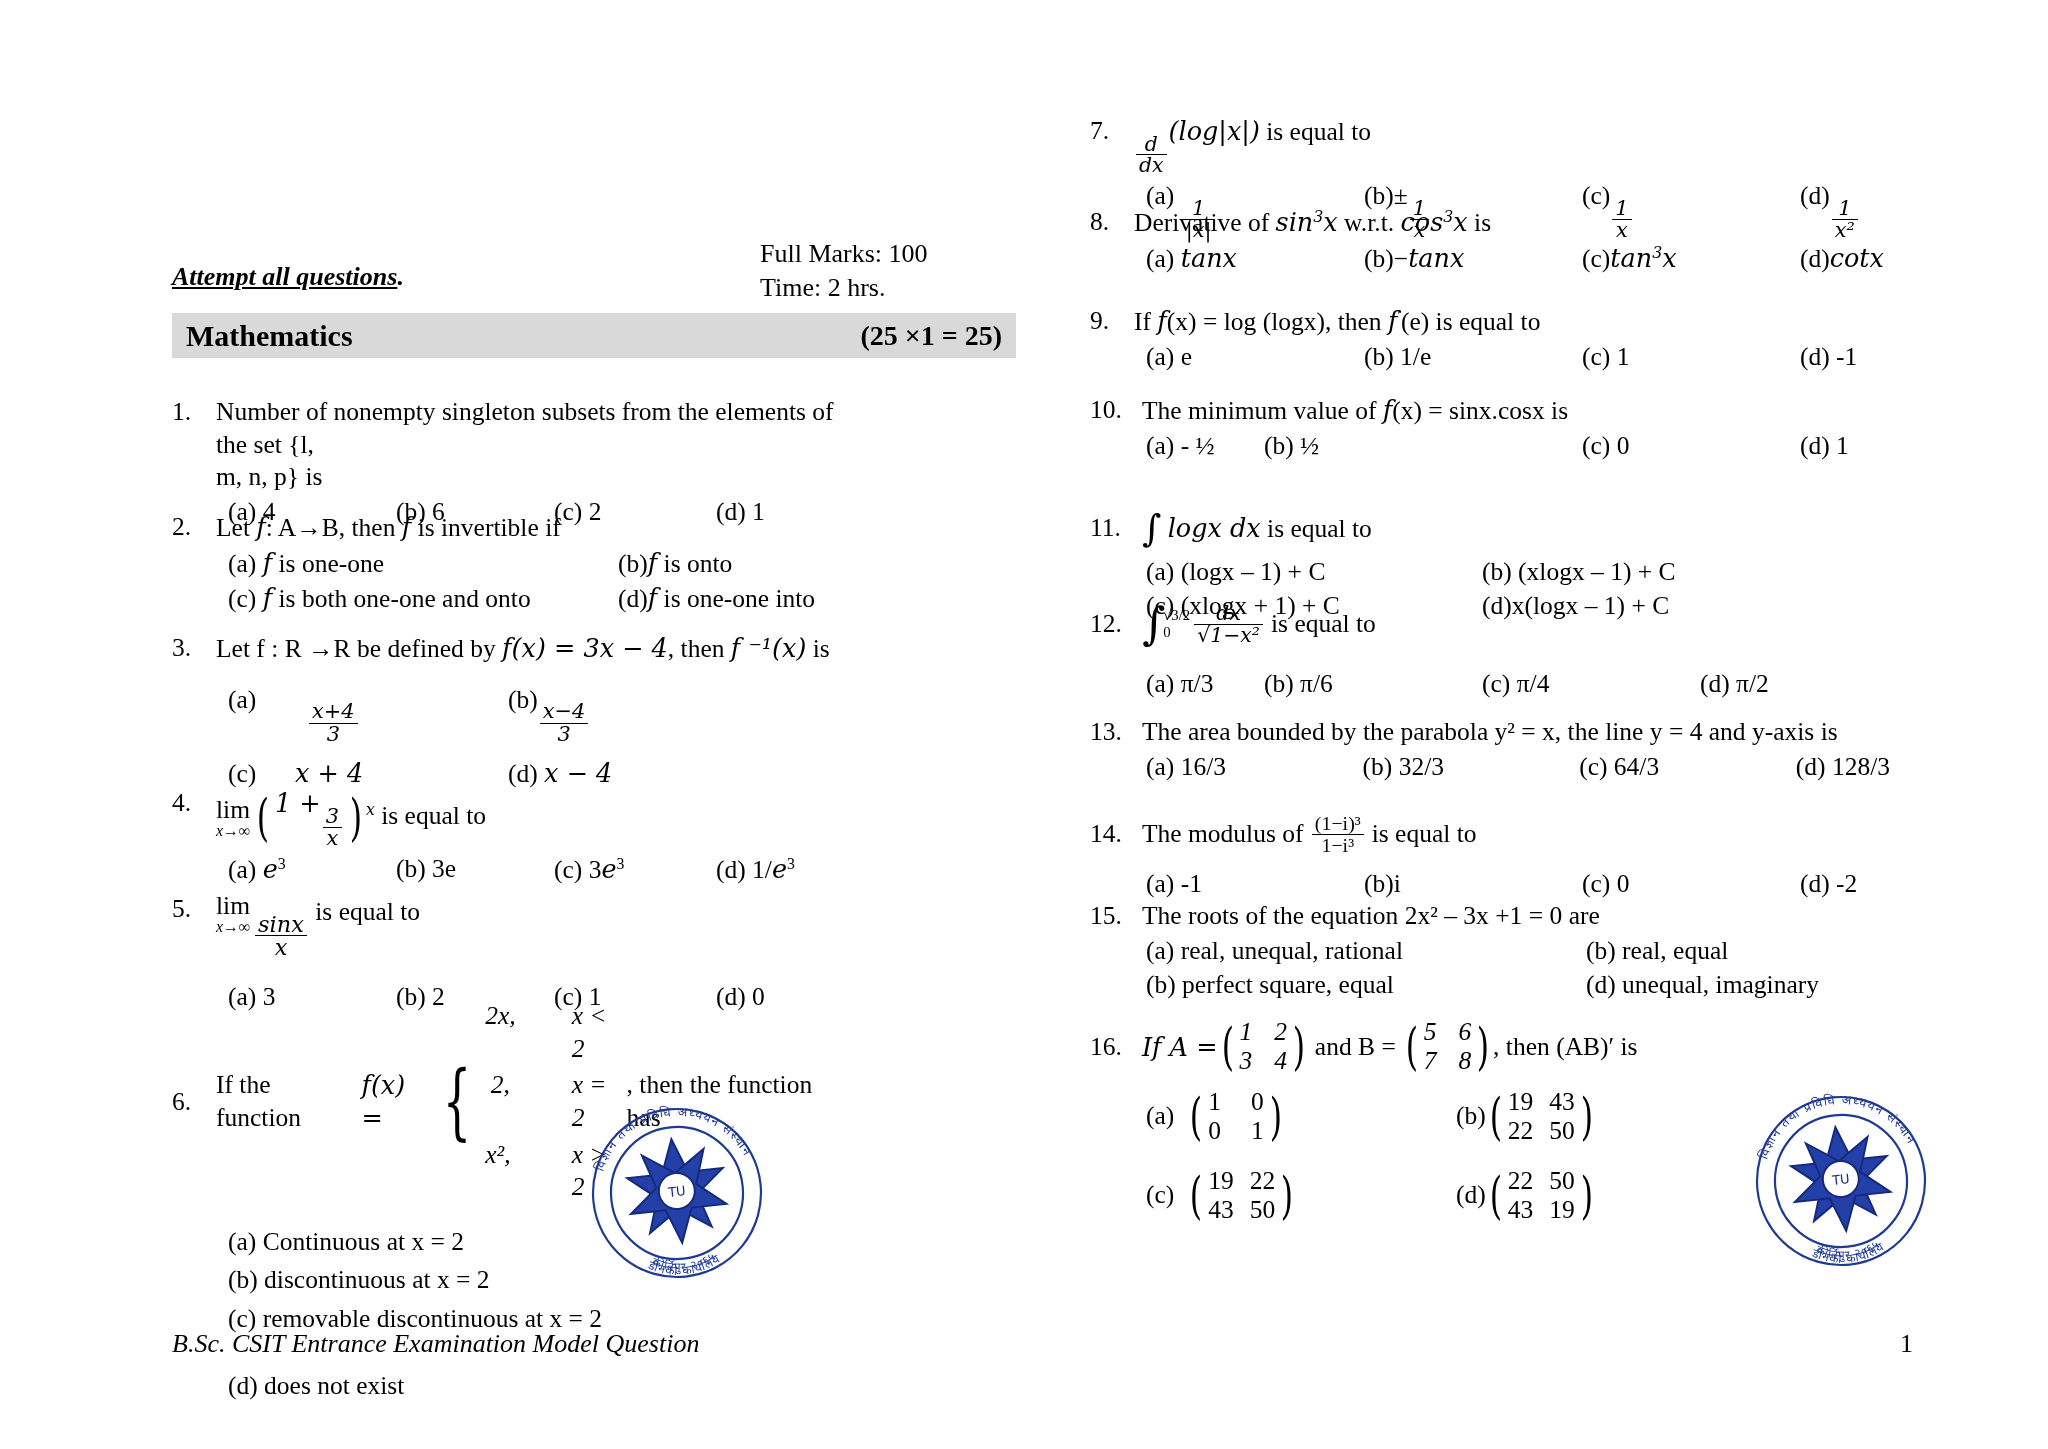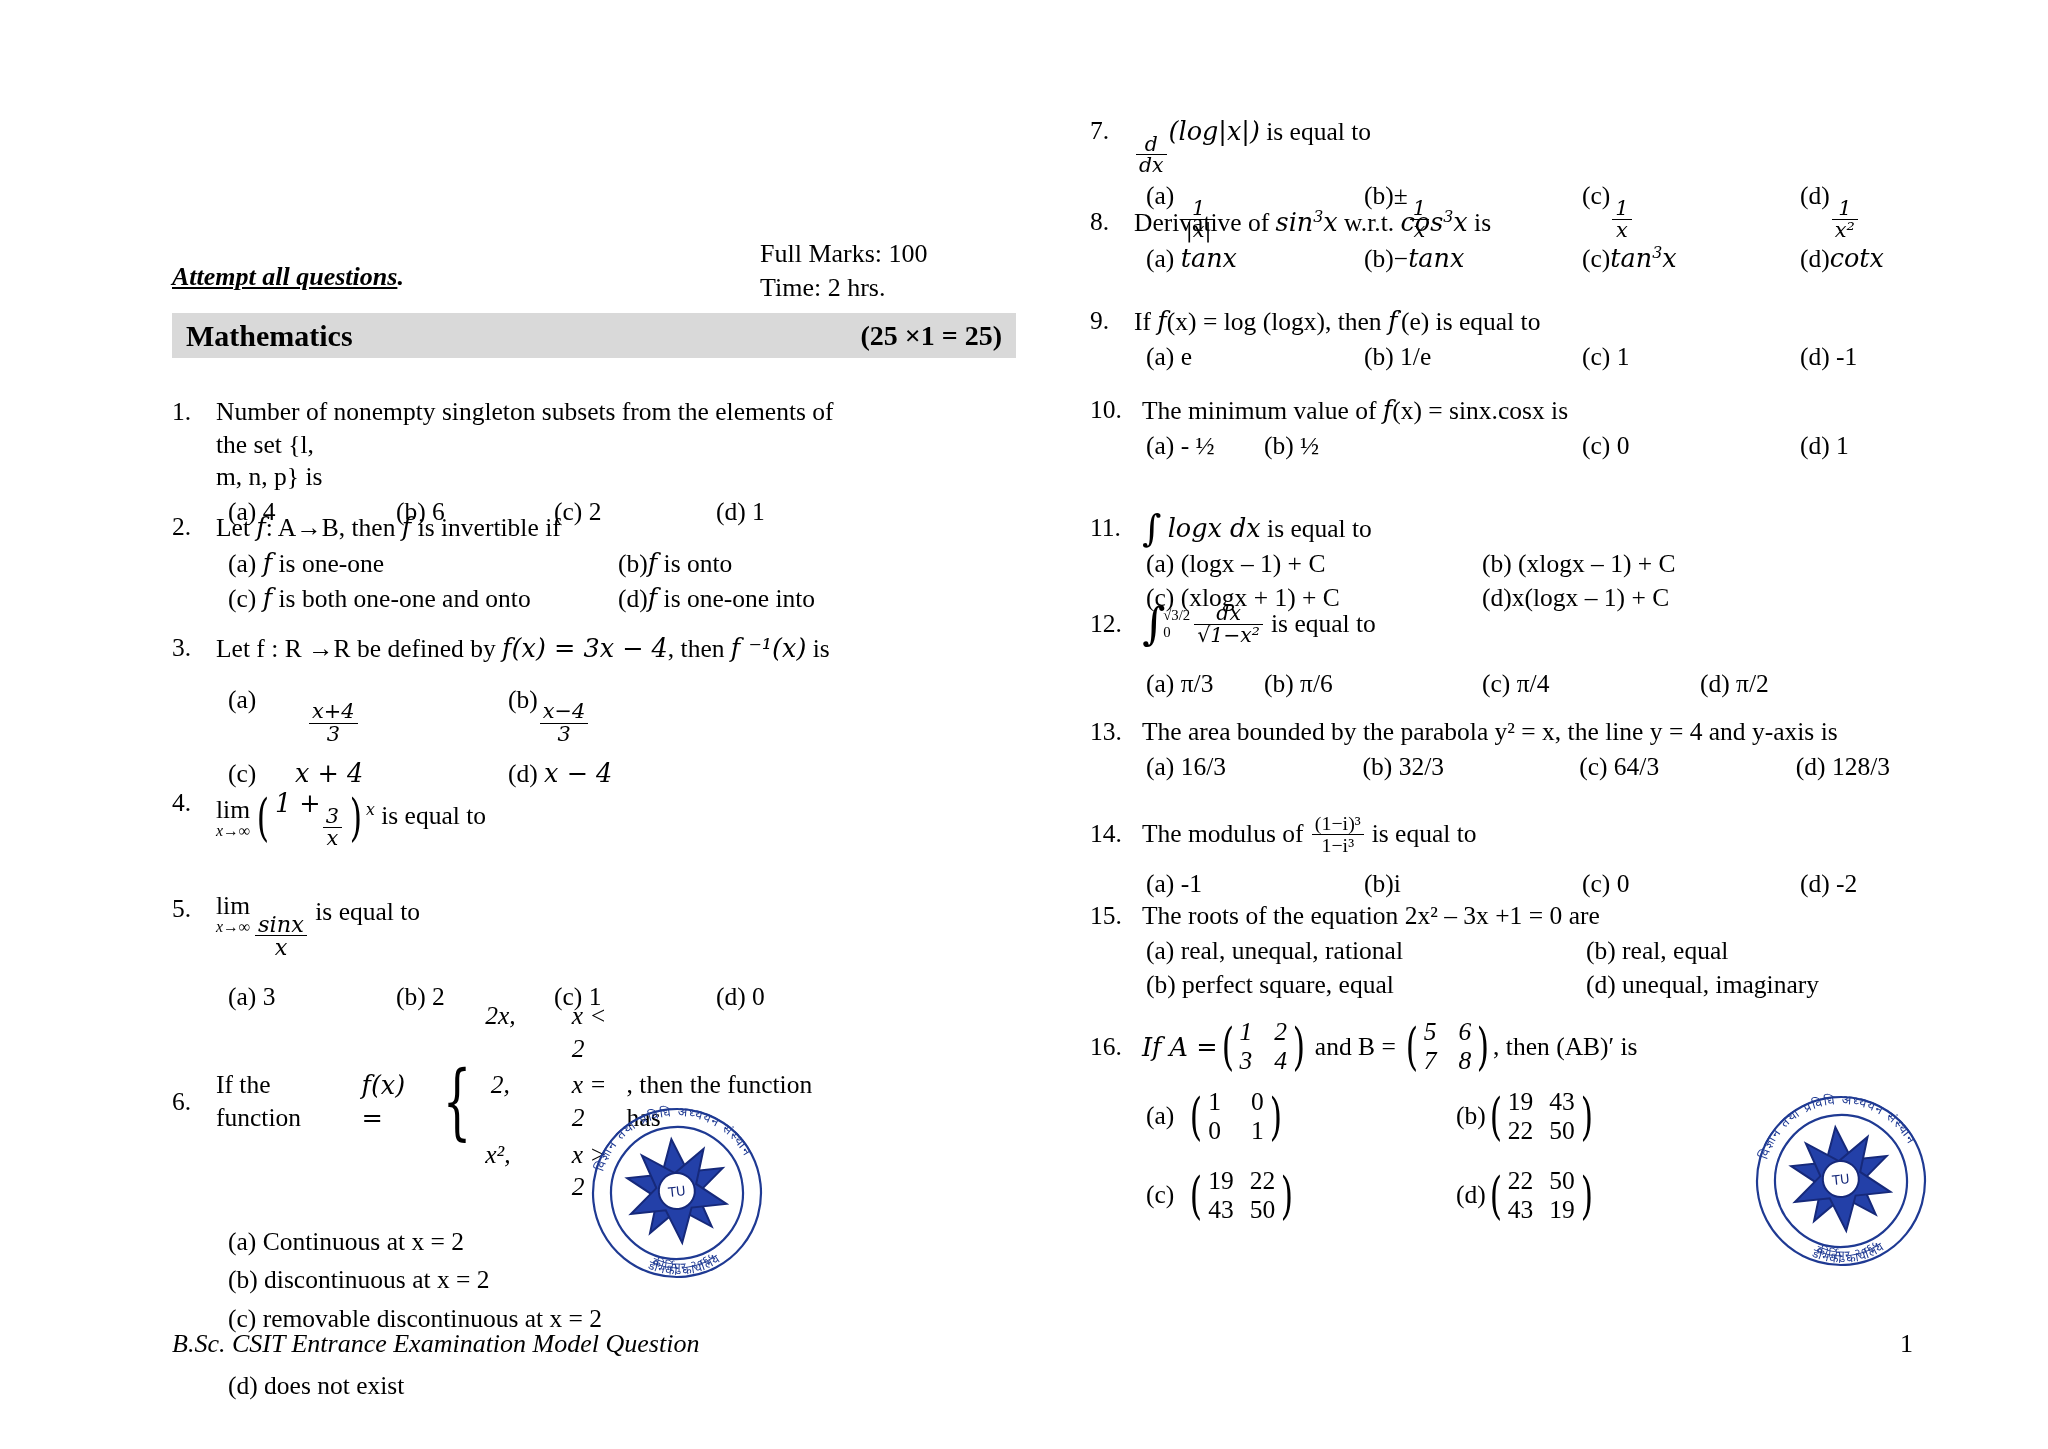--- a/index.html
+++ b/index.html
@@ -345,20 +345,33 @@
               <span class="mi" style="padding:0 2px">
             <span>1 +</span><span class="frac">
               <span class="num">3</span>
               <span class="den">x</span>
             </span></span>
               <span class="pr">)</span>
             </span><sup class="mi">x</sup>
           <span>is equal to</span>
         </span>
       </div>
+      <div class="opts indent" style="margin-top:4px">
+        <span class="opt" style="width:168px">
+          <span>(a)</span>
+          <span class="mi">e</span><sup>3</sup>
+        </span>
+        <span class="opt" style="width:158px">(b) 3e</span>
+        <span class="opt" style="width:162px">
+          <span>(c) 3</span><span class="mi">e</span><sup>3</sup>
+        </span>
+        <span class="opt">
+          <span>(d) 1/</span><span class="mi">e</span><sup>3</sup>
+        </span>
+      </div>
     </div>
 
     <div class="q" style="top:893px">
       <div class="q-row">
         <span class="q-num">5.</span>
         <span class="q-body">
           <span class="lim">
             <span class="main">lim</span>
             <span class="und">x→∞</span>
           </span><span class="frac mi" style="font-size:.88em">
@@ -508,21 +521,21 @@
 
     <div class="q" style="top:512px">
       <div class="q-row">
         <span class="q-num wide">11.</span>
         <span class="q-body">
           <span class="radical" style="font-size:1.45em;font-style:italic;line-height:.8;vertical-align:-.12em;">∫</span>
           <span class="mi">logx dx</span>
           <span>is equal to</span>
         </span>
       </div>
-      <div class="opts indent" style="margin-top:2px">
+      <div class="opts indent" style="margin-top:10px">
         <span class="opt" style="width:336px">(a)  (logx – 1) + C</span>
         <span class="opt">(b) (xlogx – 1) + C</span>
       </div>
       <div class="opts indent" style="margin-top:2px">
         <span class="opt" style="width:336px">(c) (xlogx + 1) + C</span>
         <span class="opt">(d)x(logx – 1) + C</span>
       </div>
     </div>
 
     <div class="q" style="top:596px">

